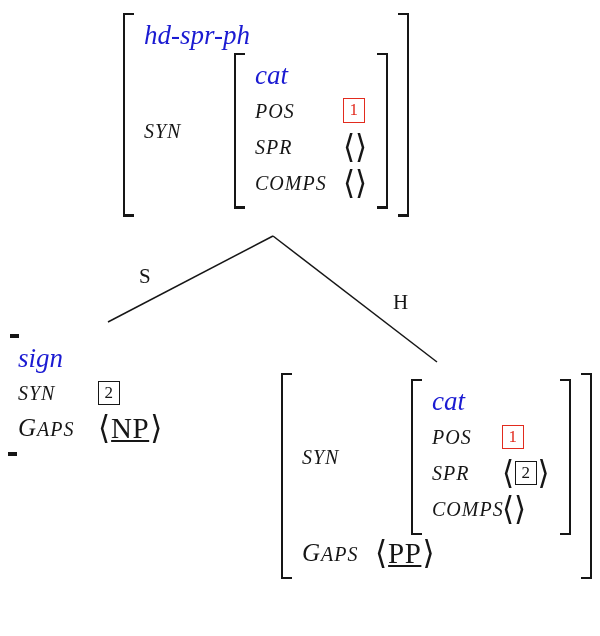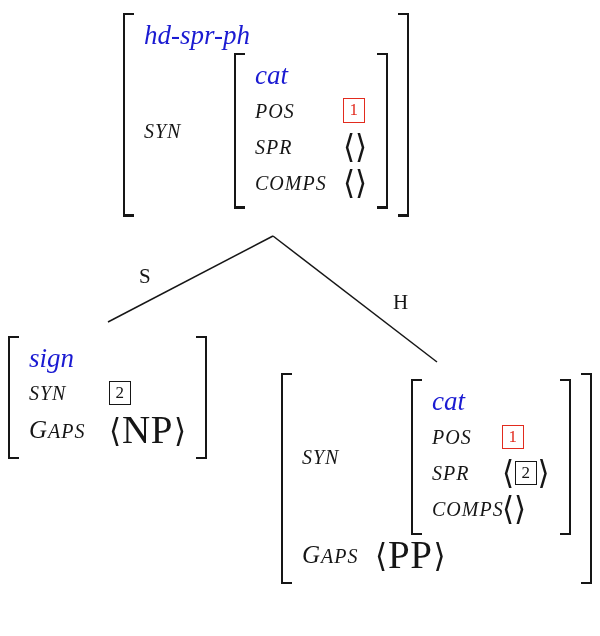--- a/index.html
+++ b/index.html
@@ -41,26 +41,26 @@
   .tag{
     display:inline-block;border:1.7px solid var(--ink);color:var(--ink);
     font-size:17px;line-height:1.3;padding:0 5.5px;background:#fff;
   }
   .tag.red{border-color:var(--red);color:var(--red);}
   .list{display:inline-flex;align-items:center;}
   .ang{
     font-family:"DejaVu Sans",sans-serif;font-size:31px;line-height:1;
     transform:scaleY(1.05);font-weight:400;color:var(--ink);
   }
-  .lv{font-size:39px;line-height:1.05;letter-spacing:0.5px;padding:0 1px;}
+  .lv{font-size:29px;line-height:1.05;letter-spacing:0.5px;padding:0 1px;text-decoration:underline;}
   .list .tag{margin:0 1px;}
 
   
   .pos-root{position:absolute;left:123px;top:13px;justify-content:flex-end;}
-  .pos-spec{position:absolute;left:8px;top:336px;}
+  .pos-spec{position:absolute;left:8px;top:336px;flex-direction:column;}
   .pos-head{position:absolute;left:281px;top:373px;}
 </style>
 </head>
 <body>
 
 <div class="stage">
 
   <svg class="lines" width="600" height="636">
     <line x1="273" y1="236" x2="108" y2="322" stroke="#161616" stroke-width="1.5"></line>
     <line x1="273" y1="236" x2="437" y2="362" stroke="#161616" stroke-width="1.5"></line>

